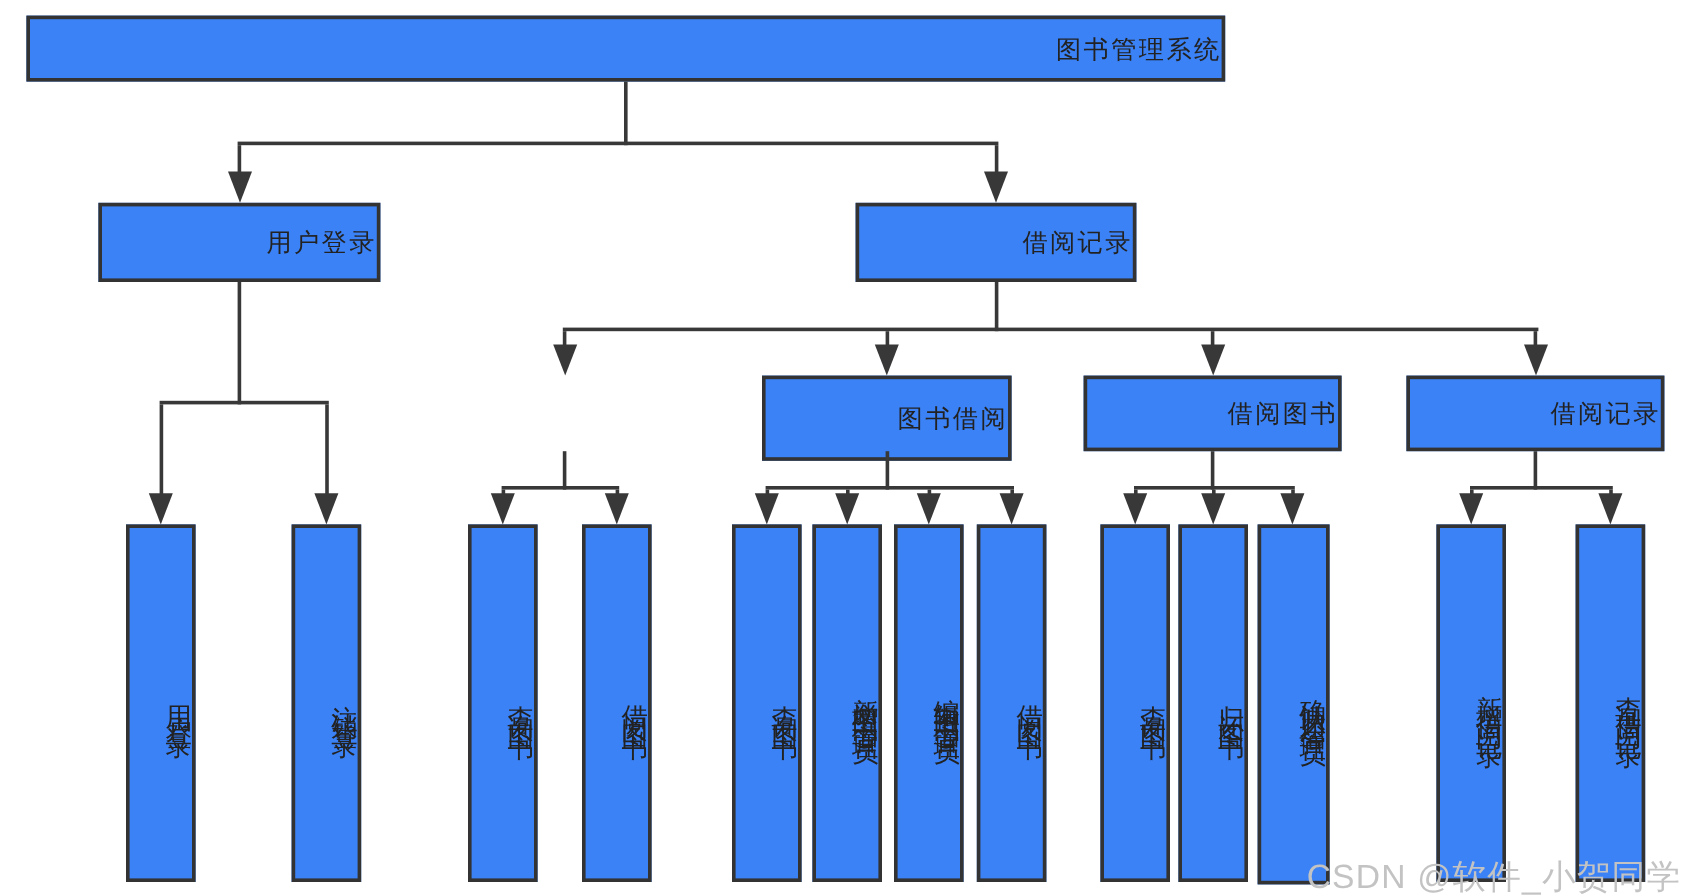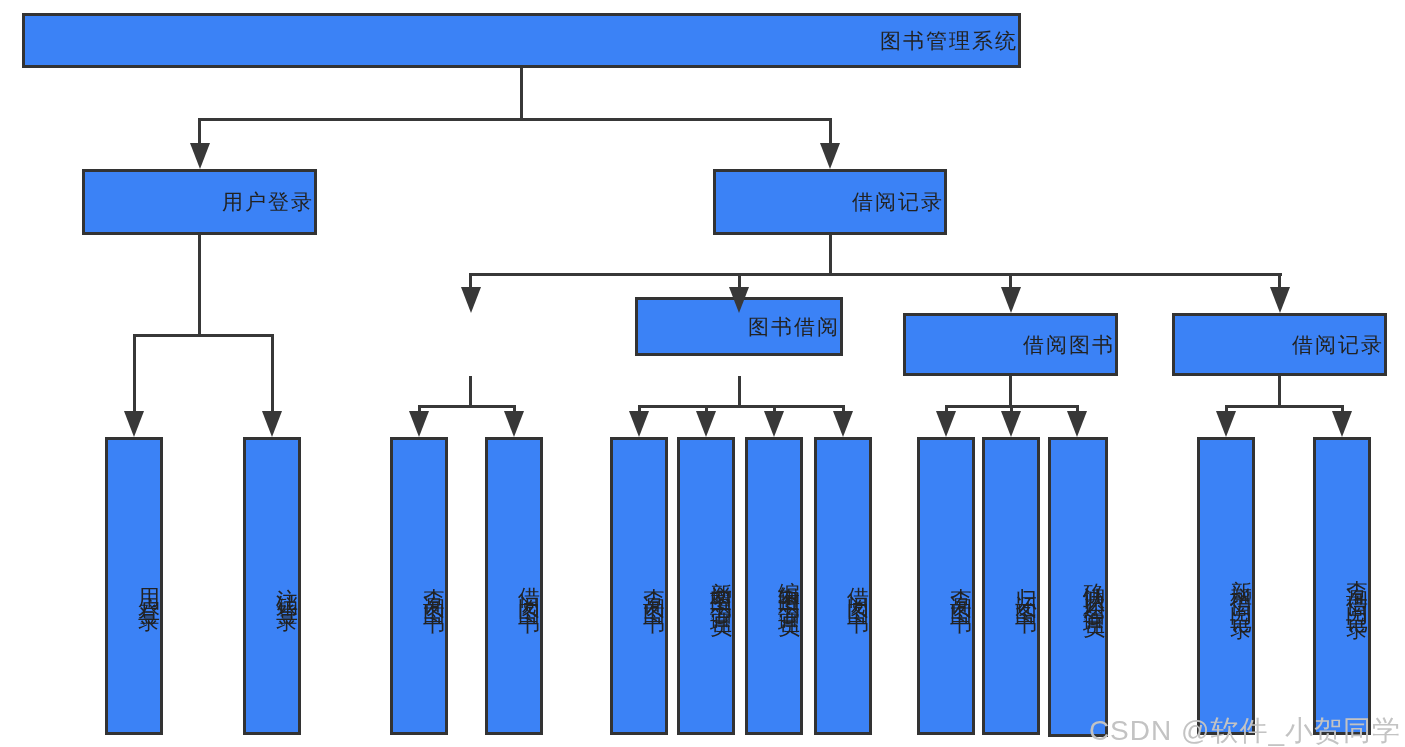--- a/index.html
+++ b/index.html
@@ -41,21 +41,21 @@
     <span class="hlabel">图书管理系统</span>
   </div>
 
   <div class="box" style="left:82px;top:169px;width:235px;height:66px">
     <span class="hlabel">用户登录</span>
   </div>
   <div class="box" style="left:713px;top:169px;width:234px;height:66px">
     <span class="hlabel">借阅记录</span>
   </div>
 
-  <div class="box" style="left:635px;top:297px;width:208px;height:59px">
+  <div class="box" style="left:635px;top:313px;width:208px;height:71px">
     <span class="hlabel">图书借阅</span>
   </div>
   <div class="box" style="left:903px;top:313px;width:215px;height:63px">
     <span class="hlabel">借阅图书</span>
   </div>
   <div class="box" style="left:1172px;top:313px;width:215px;height:63px">
     <span class="hlabel">借阅记录</span>
   </div>
 
   <div class="box leaf" style="left:105px;top:437px;width:58px;height:298px">

